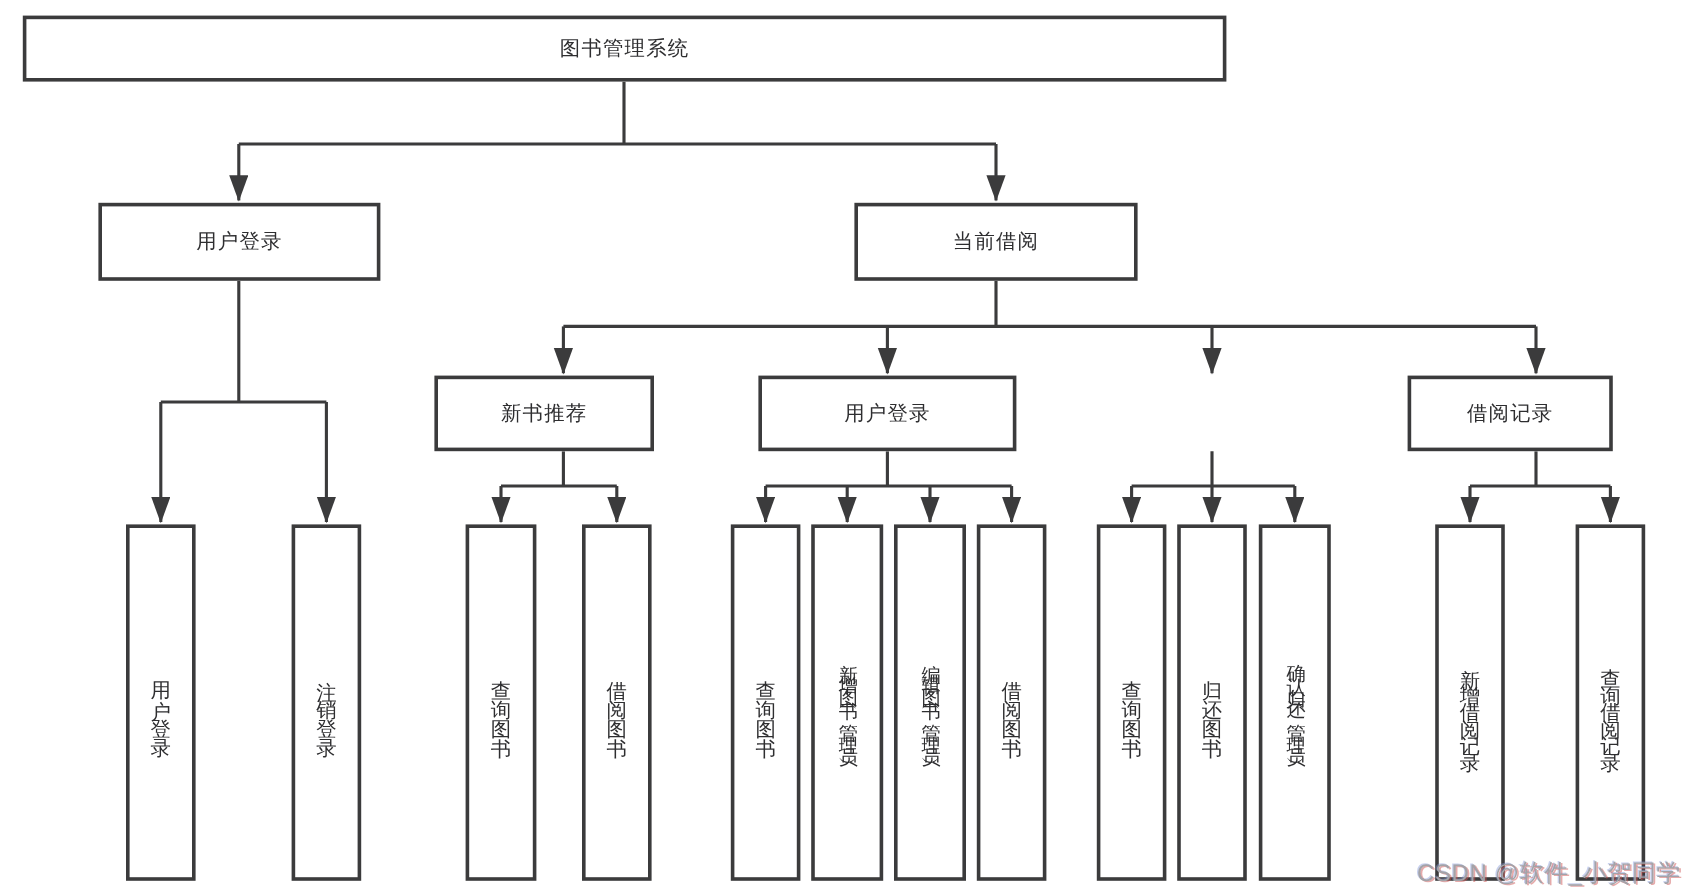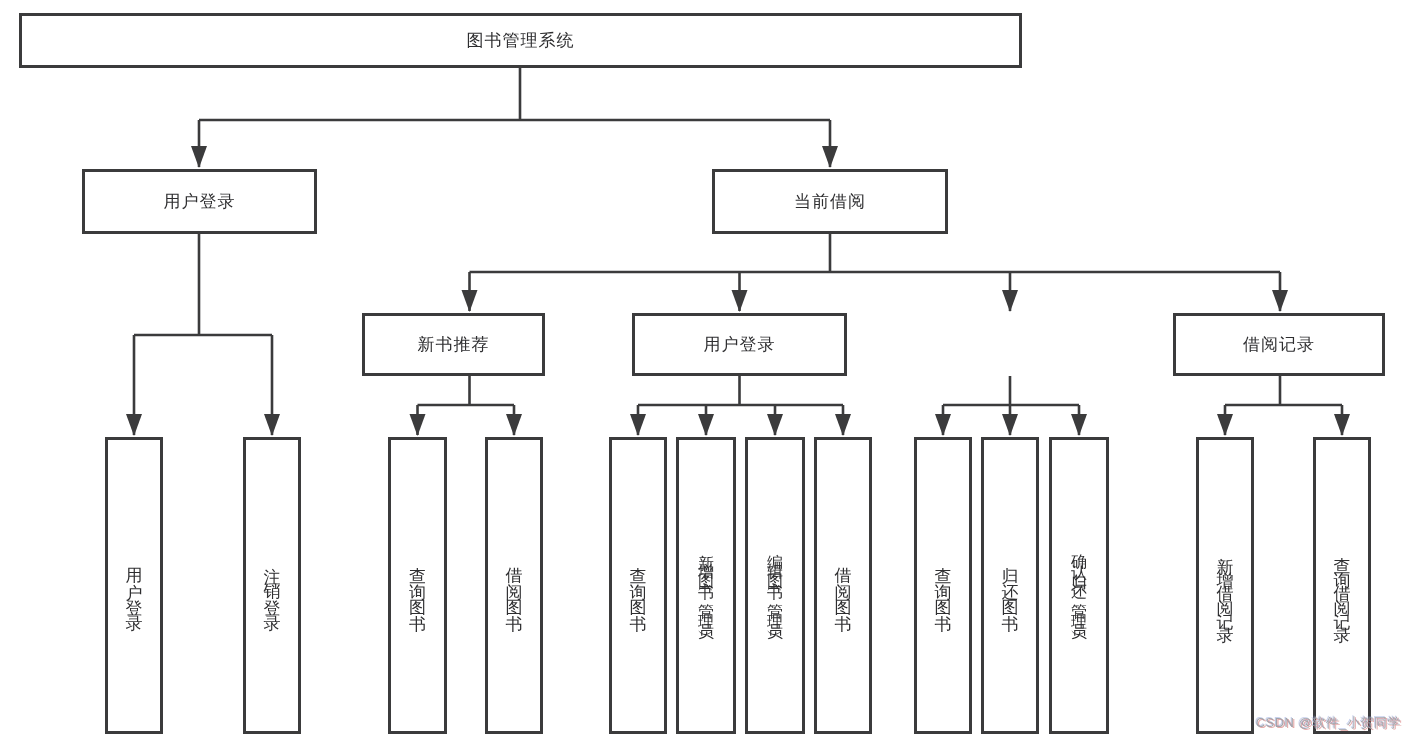--- a/index.html
+++ b/index.html
@@ -23,21 +23,21 @@
   }
   .hbox .lbl{letter-spacing:1px;white-space:nowrap;}
   .leaf .lbl{
     writing-mode:vertical-rl;text-orientation:mixed;white-space:nowrap;
   }
   .ls4 .lbl{letter-spacing:16px;}
   .ls6 .lbl{letter-spacing:14px;}
   .ls9 .lbl{letter-spacing:10px;font-size:16px;}
   #watermark{
     position:absolute;z-index:5;top:714px;right:4px;
-    font-size:13px;letter-spacing:0.5px;color:var(--watermark);
+    font-size:20px;letter-spacing:0.5px;color:var(--watermark);
     text-shadow:1.5px 1px 0 rgba(205,85,85,.5),-1px -1px 0 rgba(130,150,215,.45);
     white-space:nowrap;
   }
 </style>
 </head>
 <body>
 
 <div id="stage">
 
   <svg id="wires" width="1405" height="747">
@@ -87,21 +87,21 @@
   <div class="box hbox" style="left:712px;top:169px;width:236px;height:65px">
     <span class="lbl">当前借阅</span>
   </div>
 
   <div class="box hbox" style="left:362px;top:313px;width:183px;height:63px">
     <span class="lbl">新书推荐</span>
   </div>
   <div class="box hbox" style="left:632px;top:313px;width:215px;height:63px">
     <span class="lbl">用户登录</span>
   </div>
-  <div class="box hbox" style="left:1173px;top:313px;width:212px;height:63px">
+  <div class="box hbox" style="left:1173px;top:313px;width:171px;height:63px">
     <span class="lbl">借阅记录</span>
   </div>
 
   <div class="box leaf ls4" style="left:105px;top:437px;width:58px;height:297px">
     <span class="lbl">用户登录</span>
   </div>
   <div class="box leaf ls4" style="left:243px;top:437px;width:58px;height:297px">
     <span class="lbl">注销登录</span>
   </div>
 

